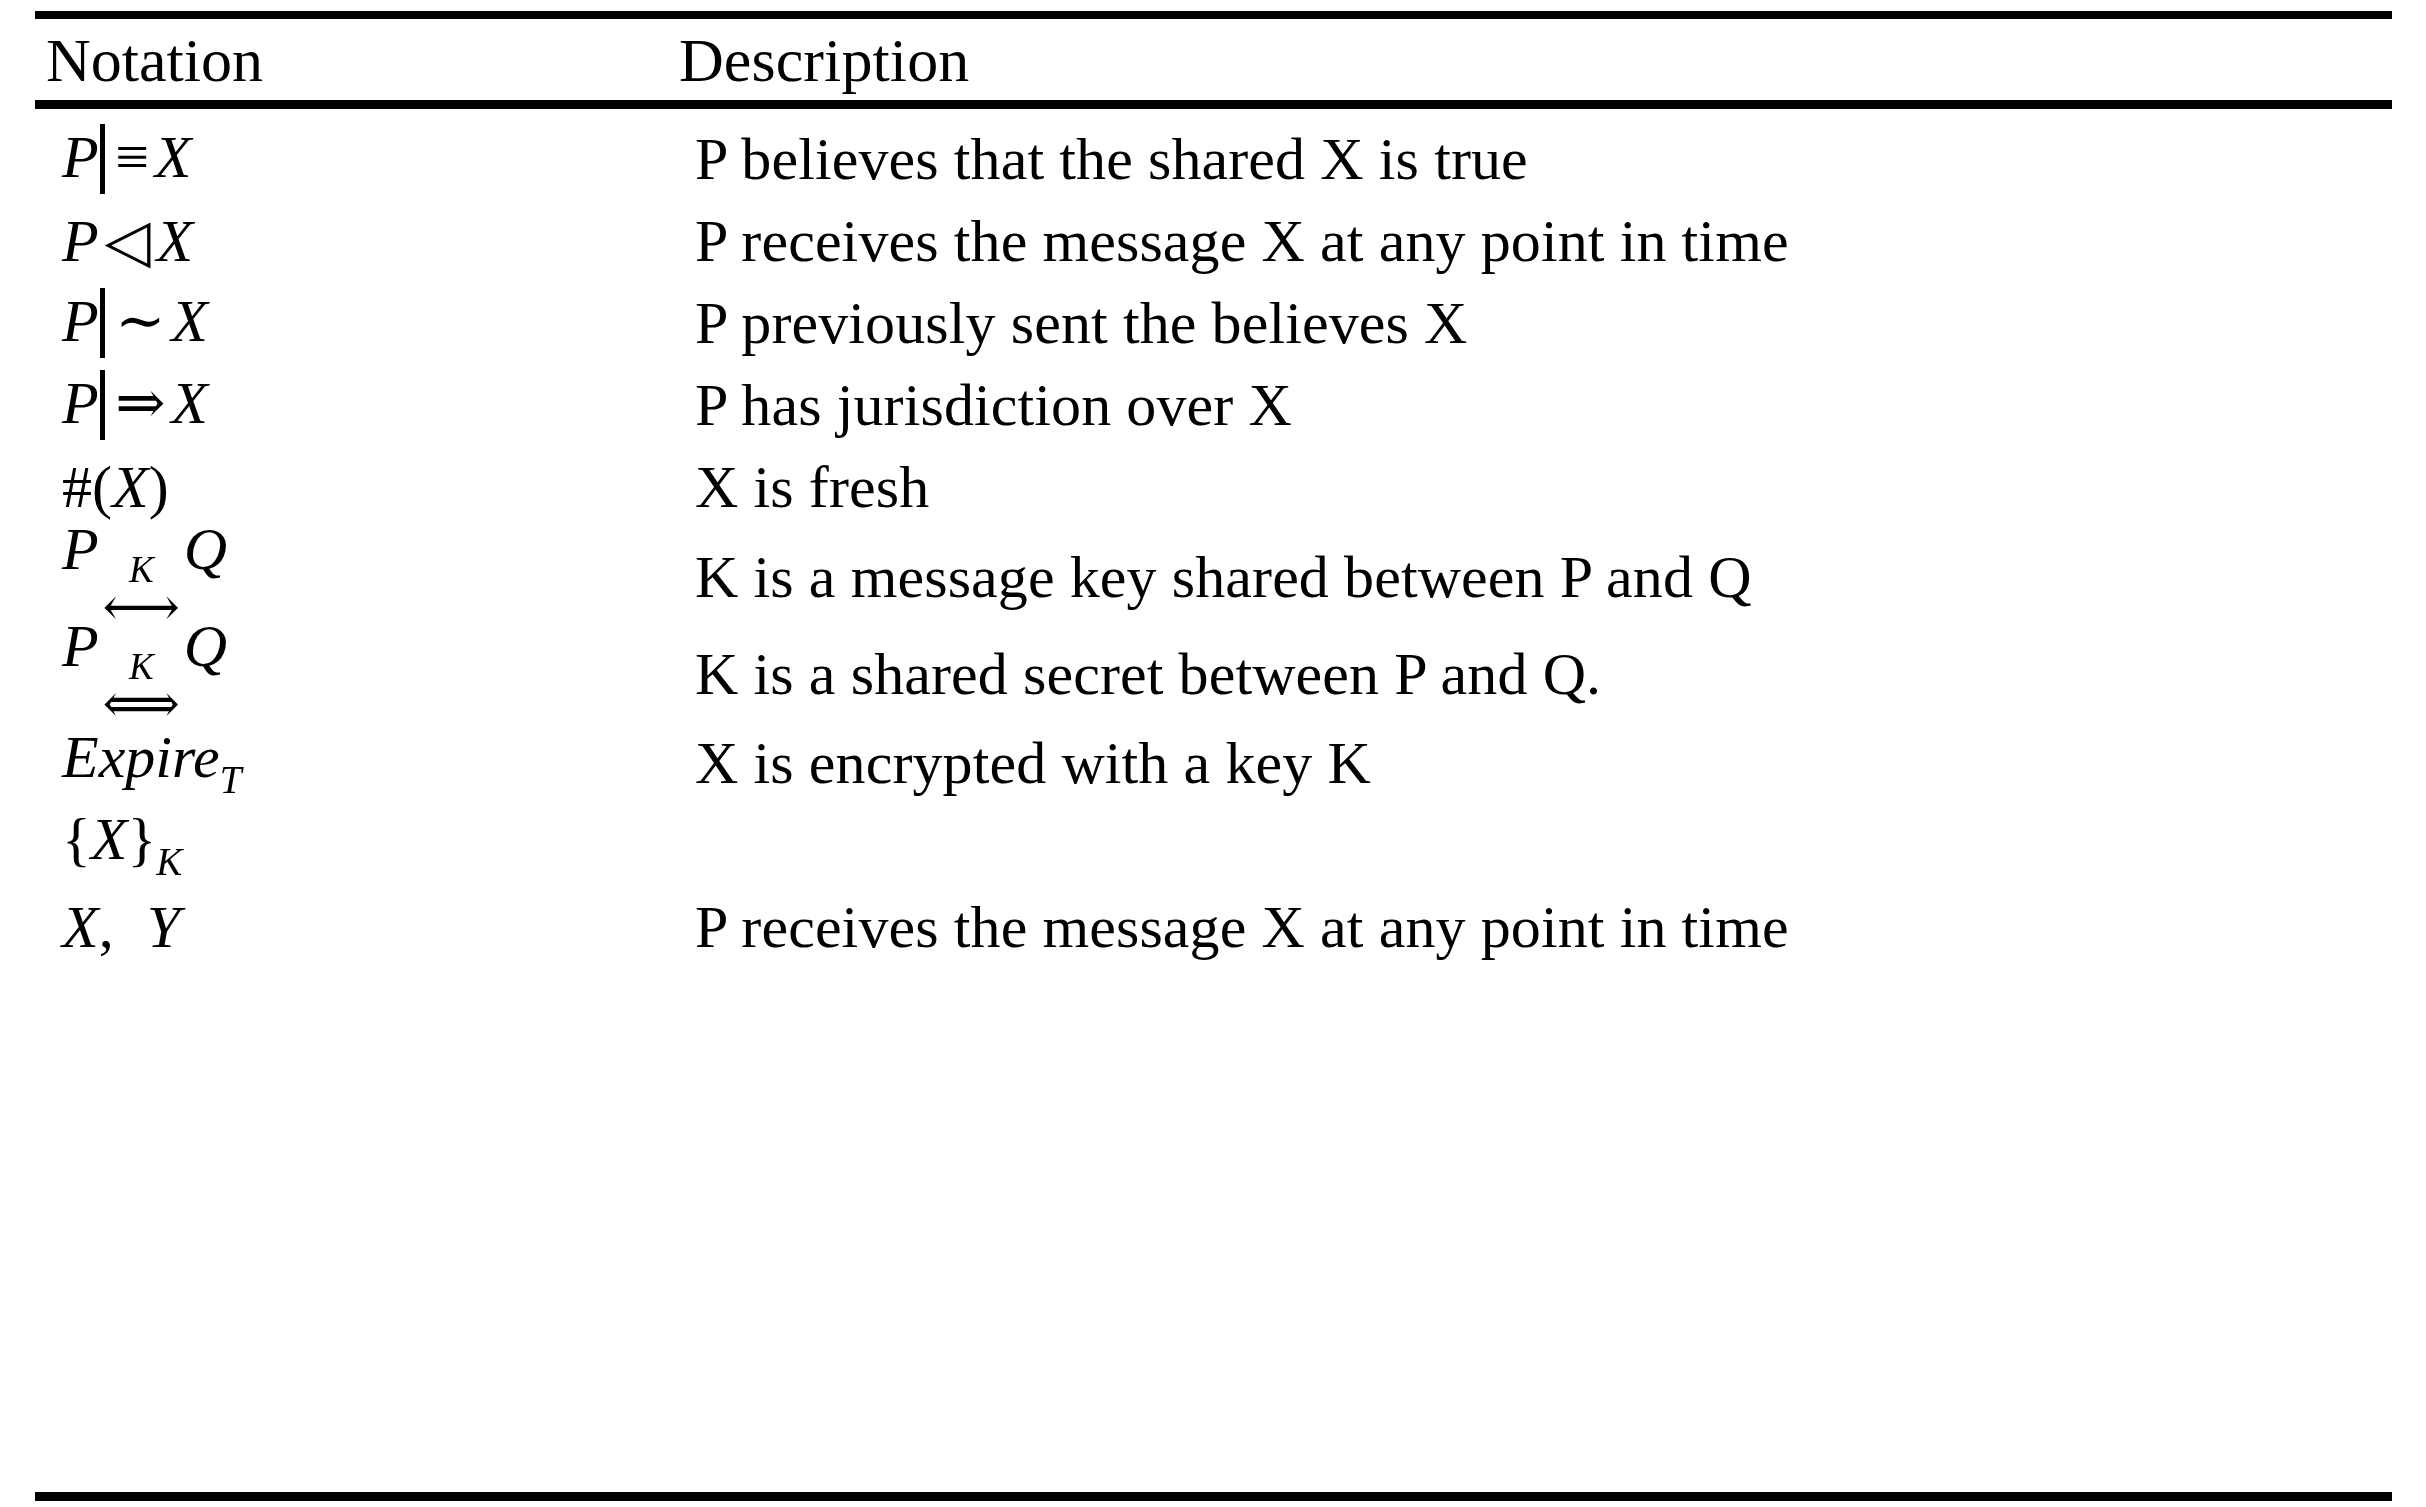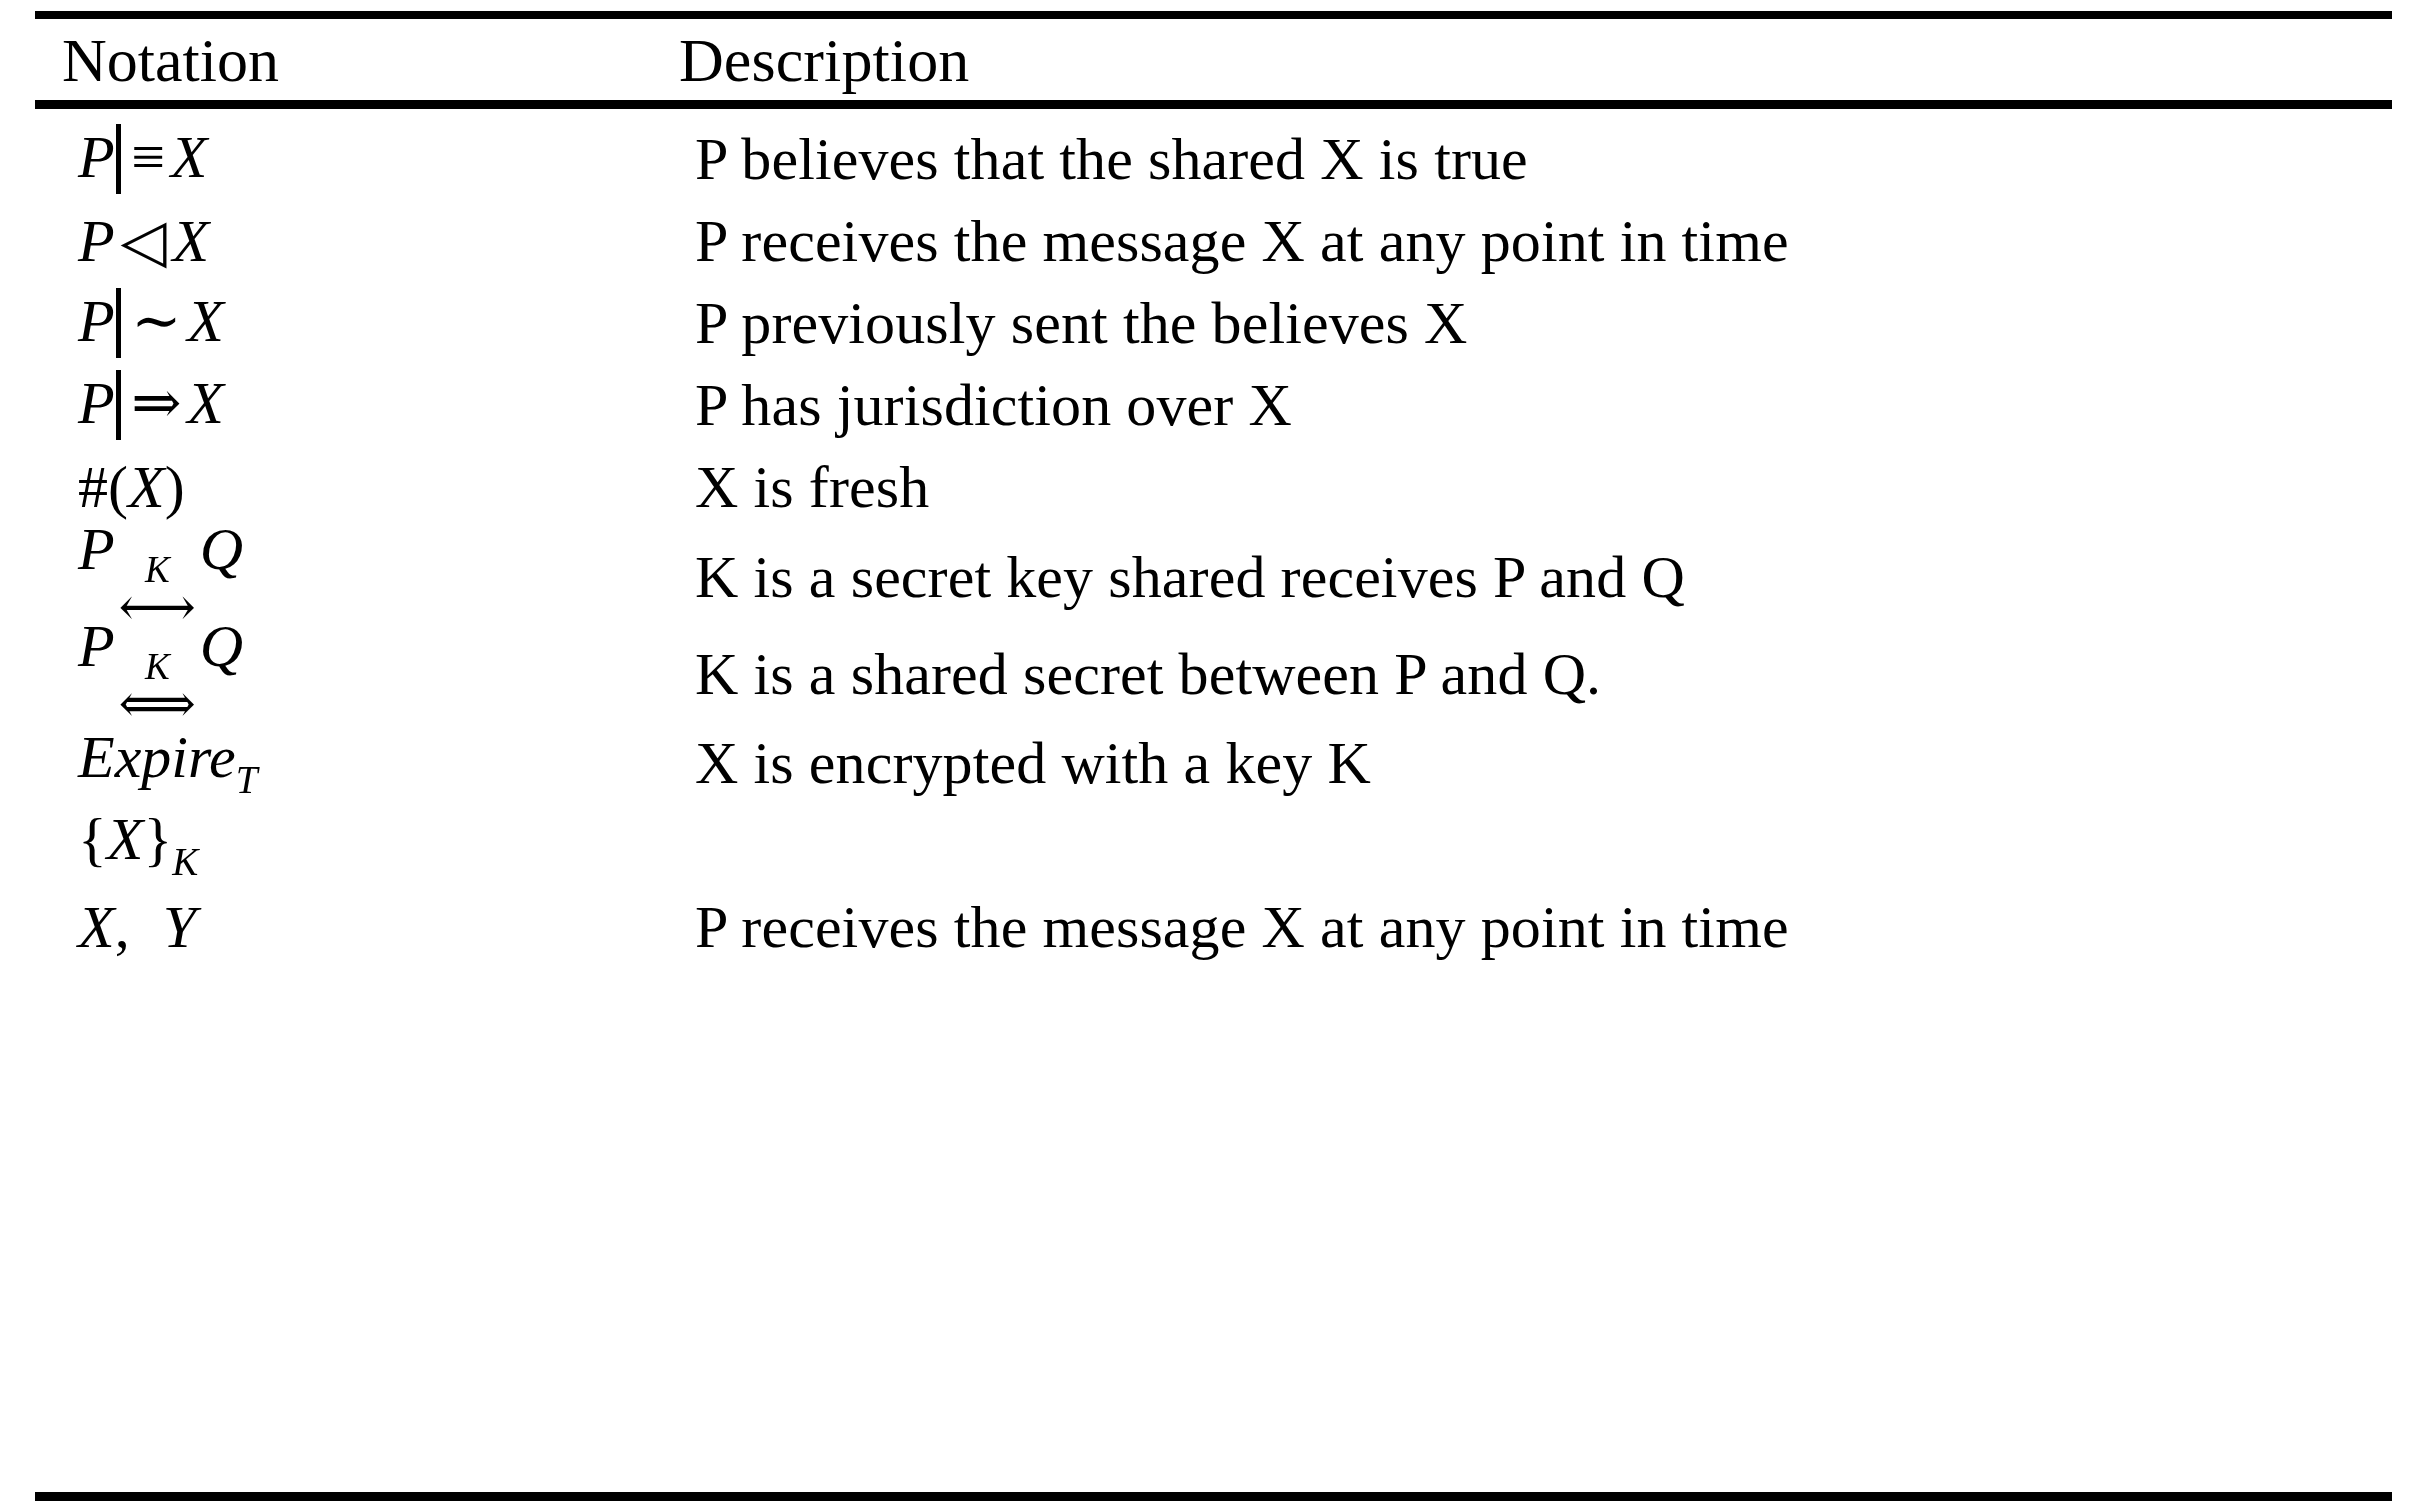--- a/index.html
+++ b/index.html
@@ -33,21 +33,21 @@
   .rule-bottom { top: 1492px; height: 8.7px; }
 
   .row {
     display: flex;
     align-items: baseline;
     width: 100%;
   }
 
   .cell-notation {
     flex: 0 0 679px;
-    padding-left: 62px;
+    padding-left: 46px;
     box-sizing: border-box;
     font-size: 60px;
     line-height: 1;
     white-space: nowrap;
   }
 
   .cell-desc {
     flex: 1 1 auto;
     font-size: 60px;
     line-height: 1;
@@ -199,21 +199,21 @@
     </div>
 
     <div class="data-row tall row">
       <div class="cell-notation">
         <span class="math"><span>P</span><span class="keystack">
               <span class="klabel">K</span>
               <span class="karrow">⟷</span>
             </span><span>Q</span></span>
       </div>
       <div class="cell-desc">
-        <span class="desc-text">K is a secret key shared receives P and Q</span>
+        <span class="desc-text">K is a message key shared between P and Q</span>
       </div>
     </div>
 
     <div class="data-row tall row">
       <div class="cell-notation">
         <span class="math"><span>P</span><span class="keystack">
               <span class="klabel">K</span>
               <span class="karrow">⟺</span>
             </span><span>Q</span></span>
       </div>

